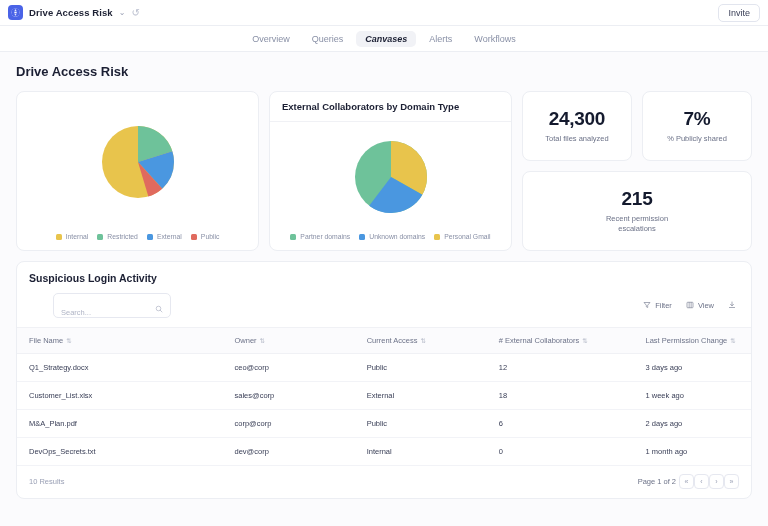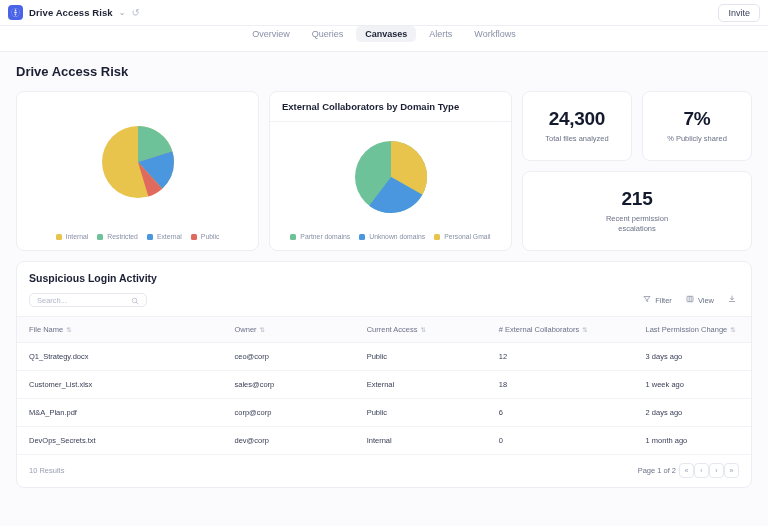--- a/index.html
+++ b/index.html
@@ -36,31 +36,31 @@
   .invite-btn {
     font-size: 9px; color: #3b4058;
     border: 1px solid #e2e5ee; border-radius: 5px;
     background: #fff; padding: 3px 9px; cursor: pointer;
     font-family: "Liberation Sans", sans-serif;
   }
 
   
   .tabbar {
     height: 26px; flex: 0 0 26px;
-    display: flex; align-items: flex-start; justify-content: center;
+    display: flex; align-items: center; justify-content: center;
     gap: 4px;
     background: #ffffff;
     border-bottom: 1px solid #eceef3;
   }
   .tab {
     font-size: 9px; color: #8990a6;
     padding: 3px 9px; border-radius: 5px; cursor: pointer;
     white-space: nowrap;
   }
-  .tab.active { background: #f1f2f6; color: #1e2235; font-weight: 600; }
+  .tab.active { background: #f1f2f6; color: #1e2235; font-weight: 600; font-style: italic; }
 
   
   .page {
     flex: 1 1 auto;
     background: #fbfbfd;
     padding: 12px 16px 0 16px;
     overflow: hidden;
   }
   .page-title { font-size: 13px; font-weight: 700; color: #1b1f33; margin-bottom: 12px; }
 
@@ -101,24 +101,25 @@
 
   
   .table-card { margin-top: 10px; }
   .table-head-title { padding: 10px 12px 9px; font-size: 10.5px; font-weight: 700; color: #1b1f33; }
   .table-toolbar {
     display: flex; align-items: center;
     padding: 0 12px 9px; gap: 8px;
     border-bottom: 1px solid #f0f1f5;
   }
   .search-box {
-    width: 118px; height: 14px;
+    width: 118px; height: 25px;
     border: 1px solid #e6e8f0; border-radius: 5px;
-    display: flex; align-items: center; padding: 0 7px;
+    display: flex; align-items: flex-end; padding: 0 7px;
     background: #fff;
+    margin-left: 24px;
   }
   .search-input {
     border: 0; outline: 0; flex: 1 1 auto; min-width: 0;
     font-size: 7.5px; color: #3b4058; background: transparent;
     font-family: "Liberation Sans", sans-serif;
   }
   .search-input::placeholder { color: #b0b5c6; }
   .toolbar-spacer { flex: 1 1 auto; }
   .tool-btn {
     display: flex; align-items: center; gap: 4px;

